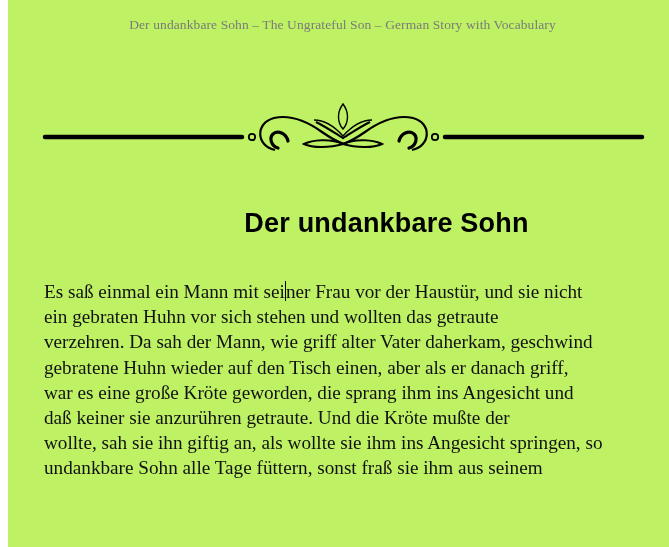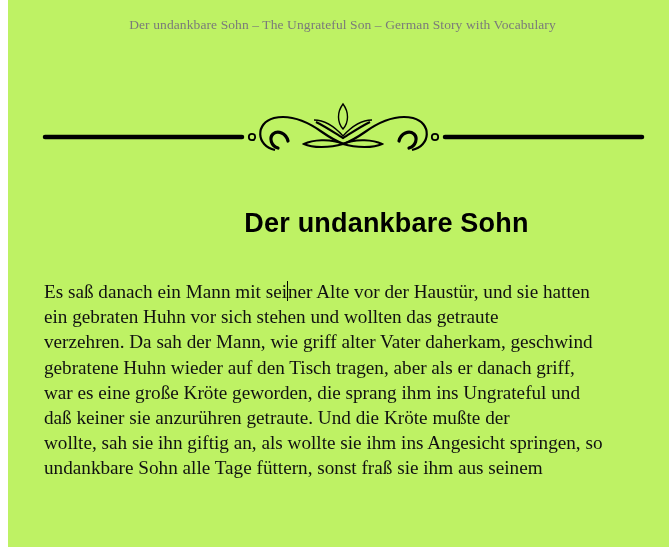--- a/index.html
+++ b/index.html
@@ -103,23 +103,23 @@
 
     <path d="M 272 20 C 282 20, 292 26, 301 36 C 310 26, 320 20, 330 20" fill="none" stroke="#000" stroke-width="1.4"></path>
     <path d="M 274 22 C 286 28, 294 34, 301 38 C 308 34, 316 28, 328 22" fill="none" stroke="#000" stroke-width="2.2"></path>
 
     <path d="M 301 4 C 295 12, 295 22, 301 29 C 307 22, 307 12, 301 4 Z" fill="none" stroke="#000" stroke-width="1.4"></path>
   </svg>
 
   <h1 class="title">Der undankbare Sohn</h1>
 
   <div class="story">
-    <span class="line"><span>Es saß danach ein Mann mit sei</span><span class="caret"></span><span>ner Alte vor der Haustür, und sie hatten</span></span>
+    <span class="line"><span>Es saß einmal ein Mann mit sei</span><span class="caret"></span><span>ner Frau vor der Haustür, und sie nicht</span></span>
     <span class="line">ein gebraten Huhn vor sich stehen und wollten das getraute</span>
     <span class="line">verzehren. Da sah der Mann, wie griff alter Vater daherkam, geschwind</span>
-    <span class="line">gebratene Huhn wieder auf den Tisch tragen, aber als er danach griff,</span>
-    <span class="line">war es eine große Kröte geworden, die sprang ihm ins Ungrateful und</span>
+    <span class="line">gebratene Huhn wieder auf den Tisch einen, aber als er danach griff,</span>
+    <span class="line">war es eine große Kröte geworden, die sprang ihm ins Angesicht und</span>
     <span class="line">daß keiner sie anzurühren getraute. Und die Kröte mußte der</span>
     <span class="line">wollte, sah sie ihn giftig an, als wollte sie ihm ins Angesicht springen, so</span>
     <span class="line">undankbare Sohn alle Tage füttern, sonst fraß sie ihm aus seinem</span>
   </div>
 
 </div>
 
 </body></html>

